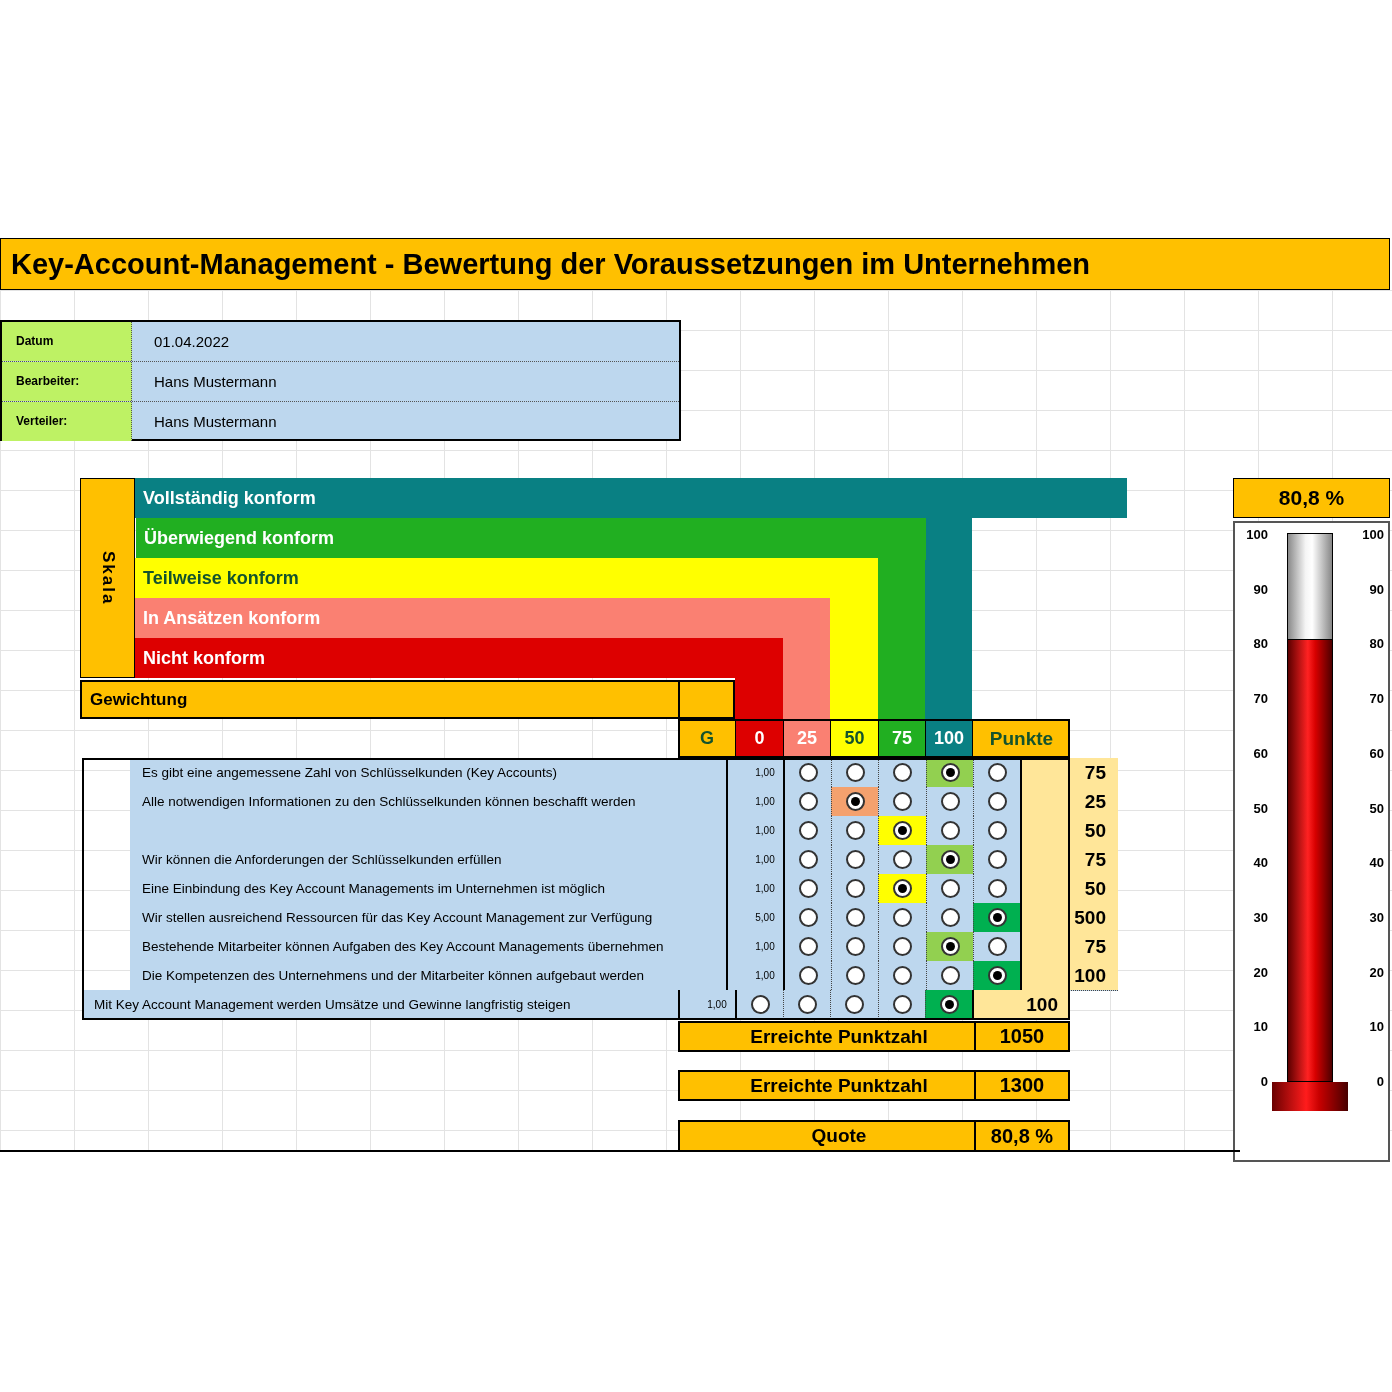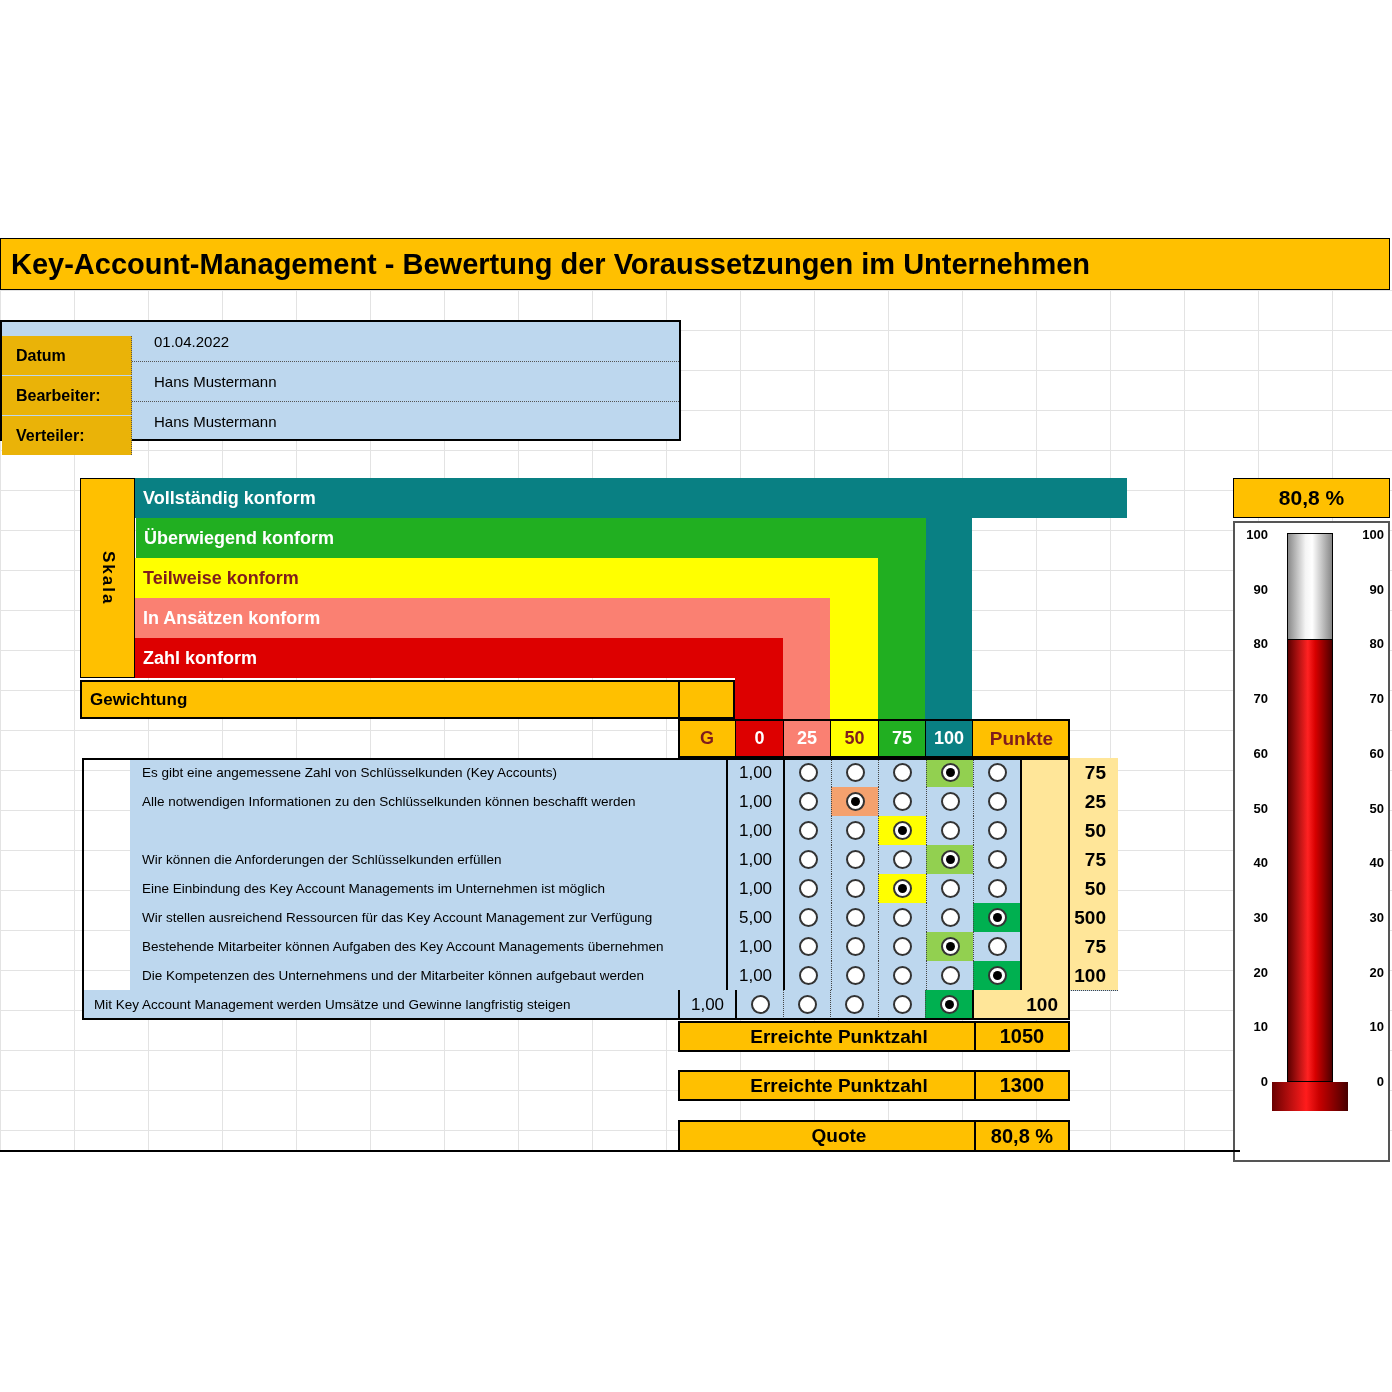--- a/index.html
+++ b/index.html
@@ -11,30 +11,30 @@
         background-image:linear-gradient(to right,#e3e3e3 1px,transparent 1px),
                          linear-gradient(to bottom,#e3e3e3 1px,transparent 1px);
         background-size:74px 40px;}
   
   #titlebar{left:0;top:238px;width:1390px;height:52px;background:#FFC000;border:1px solid #000;
             font-size:29px;font-weight:bold;line-height:50px;padding-left:10px;z-index:2;}
   
   #formbox{left:0;top:320px;width:681px;height:121px;border:2px solid #000;z-index:2;background:#BDD7EE;}
   .frow{position:absolute;left:0;width:677px;height:39px;}
   .frow.sep{border-bottom:1px dotted #555;}
-  .flabel{position:absolute;left:0;top:0;width:130px;height:100%;background:#eab308;
-          border-right:1px dotted #555;font-weight:bold;font-size:16px;line-height:39px;padding-left:14px;box-sizing:border-box;margin-top:14px;}
+  .flabel{position:absolute;left:0;top:0;width:130px;height:100%;background:#bef264;
+          border-right:1px dotted #555;font-weight:bold;font-size:12px;line-height:39px;padding-left:14px;box-sizing:border-box;}
   .fvalue{position:absolute;left:130px;top:0;right:0;height:100%;font-size:15px;line-height:39px;padding-left:22px;box-sizing:border-box;}
   
   #skala-cell{left:80px;top:478px;width:55px;height:200px;background:#FFC000;border:1px solid #000;
               display:flex;align-items:center;justify-content:center;z-index:2;}
   #skala-cell span{writing-mode:vertical-rl;font-weight:bold;font-size:17px;letter-spacing:2px;}
   .sbar{z-index:2;font-weight:bold;font-size:18px;line-height:40px;padding-left:8px;white-space:nowrap;}
   .scol{z-index:1;}
-  .w{color:#fff;} .b{color:#7f1d1d;}
+  .w{color:#fff;} .b{color:#14532d;}
   .lv0b{left:135px;top:478px;width:992px;height:40px;}
   .lv0c{left:925px;top:518px;width:47px;height:240px;}
   .lv1b{left:136px;top:518px;width:790px;height:42px;}
   .lv1c{left:878px;top:558px;width:47px;height:200px;}
   .lv2b{left:135px;top:558px;width:743px;height:40px;}
   .lv2c{left:830px;top:598px;width:48px;height:160px;}
   .lv3b{left:135px;top:598px;width:695px;height:40px;}
   .lv3c{left:783px;top:638px;width:47px;height:120px;}
   .lv4b{left:135px;top:638px;width:648px;height:40px;}
   .lv4c{left:735px;top:678px;width:48px;height:80px;}
@@ -47,21 +47,21 @@
          font-weight:bold;font-size:18px;border-left:1px solid #000;}
   #hdr-outline{left:678px;top:719px;width:392px;height:39px;border:2px solid #000;z-index:4;pointer-events:none;}
   #hG{left:678px;width:57px;} #h0{left:735px;width:48px;} #h25{left:783px;width:47px;}
   #h50{left:830px;width:48px;} #h75{left:878px;width:47px;} #h100{left:925px;width:47px;}
   #hP{left:972px;width:98px;font-size:19px;}
   
   .qrow{position:absolute;left:82px;width:988px;height:29px;z-index:2;background:#BDD7EE;}
   .qrow.sep{border-bottom:1px dotted #444;margin-left:48px;}
   .qtext{position:absolute;left:0;top:0;width:596px;height:100%;font-size:13.5px;display:flex;align-items:center;
          padding-left:12px;box-sizing:border-box;}
-  .gval{position:absolute;left:596px;top:0;width:57px;height:100%;border-left:2px solid #000;font-size:17px;
+  .gval{position:absolute;left:596px;top:0;width:76px;height:100%;border-left:2px solid #000;font-size:10px;
         display:flex;align-items:center;justify-content:center;box-sizing:border-box;}
   .rcell{position:absolute;top:0;height:100%;display:flex;align-items:center;justify-content:center;box-sizing:border-box;
          border-left:1px dotted #444;}
   .rcell.first{border-left:2px solid #000;}
   .r0{left:653px;width:48px;} .r1{left:701px;width:47px;} .r2{left:748px;width:48px;}
   .r3{left:796px;width:47px;} .r4{left:843px;width:47px;}
   .pval{position:absolute;left:890px;top:0;width:98px;height:100%;border-left:2px solid #000;background:#FFE699;
         font-weight:bold;font-size:19px;display:flex;align-items:center;justify-content:flex-end;
         padding-right:12px;box-sizing:border-box;}
   .radio{width:15px;height:15px;border-radius:50%;background:#fff;border:2px solid #333;position:relative;}
@@ -119,21 +119,21 @@
 
   <div class="abs scol lv0c" style="background: rgb(9, 128, 131);"></div>
   <div class="abs scol lv1c" style="background: rgb(33, 175, 33);"></div>
   <div class="abs scol lv2c" style="background: rgb(255, 255, 0);"></div>
   <div class="abs scol lv3c" style="background: rgb(250, 128, 114);"></div>
   <div class="abs scol lv4c" style="background: rgb(221, 0, 0);"></div>
   <div class="abs sbar w lv0b" style="background: rgb(9, 128, 131);">Vollständig konform</div>
   <div class="abs sbar w lv1b" style="background: rgb(33, 175, 33);">Überwiegend konform</div>
   <div class="abs sbar b lv2b" style="background: rgb(255, 255, 0);">Teilweise konform</div>
   <div class="abs sbar w lv3b" style="background: rgb(250, 128, 114);">In Ansätzen konform</div>
-  <div class="abs sbar w lv4b" style="background: rgb(221, 0, 0);">Zahl konform</div>
+  <div class="abs sbar w lv4b" style="background: rgb(221, 0, 0);">Nicht konform</div>
 
   <div id="gewichtung" class="abs">
     <span>Gewichtung</span>
     <span class="gsep"></span>
   </div>
 
   <div id="hG" class="abs hcell b" style="background: rgb(255, 192, 0);">G</div>
   <div id="h0" class="abs hcell w" style="background: rgb(221, 0, 0);">0</div>
   <div id="h25" class="abs hcell w" style="background: rgb(250, 128, 114);">25</div>
   <div id="h50" class="abs hcell b" style="background: rgb(255, 255, 0);">50</div>

